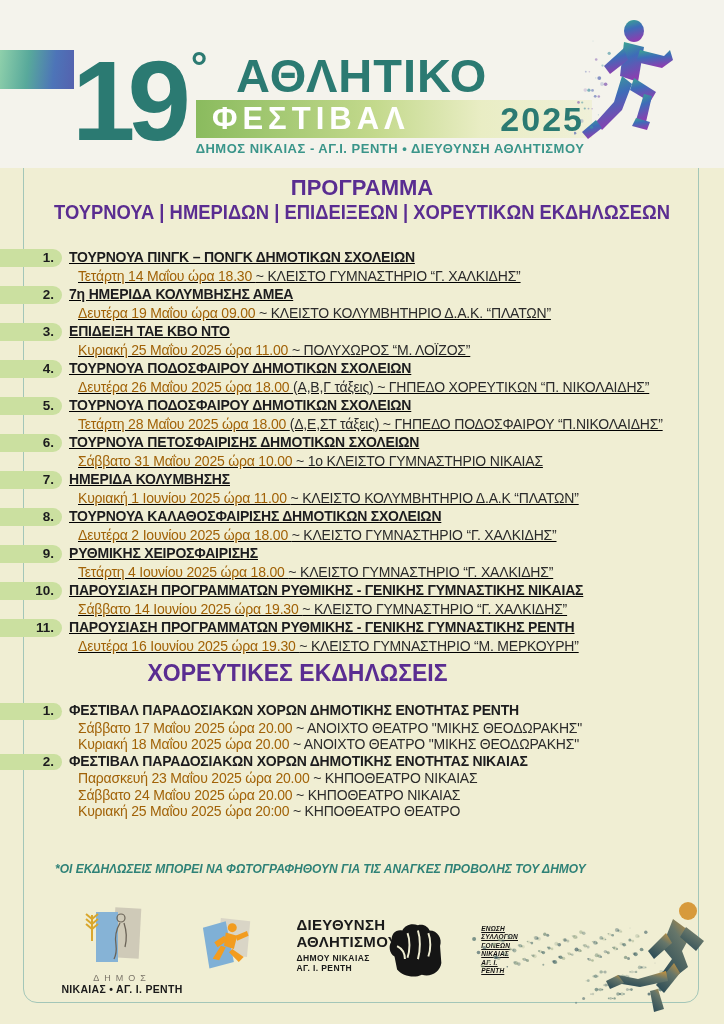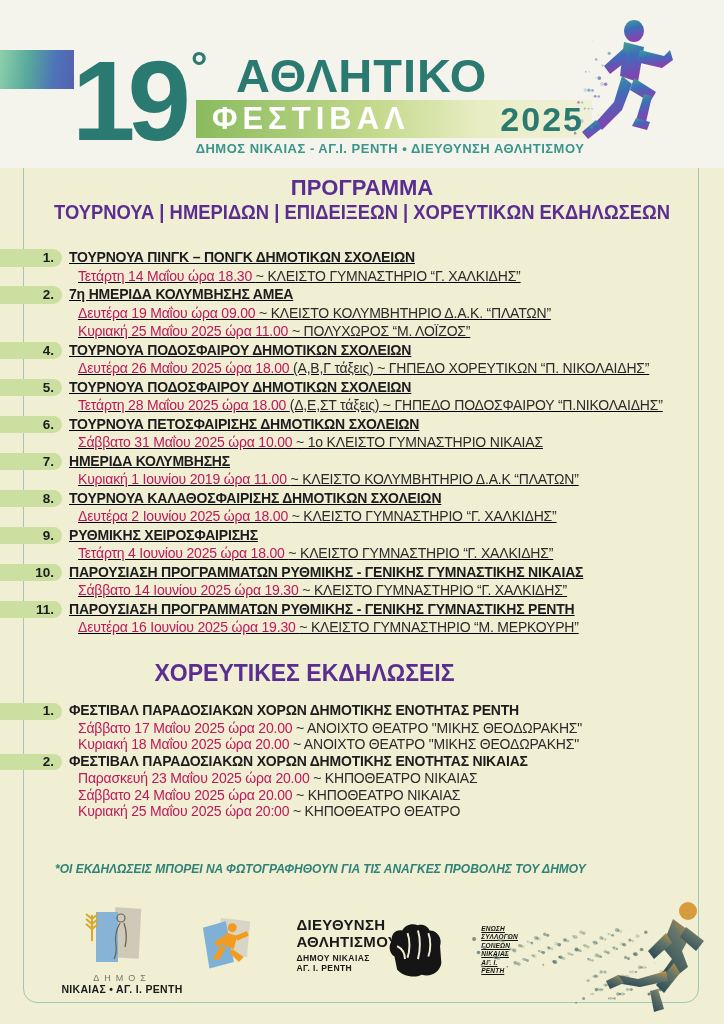--- a/index.html
+++ b/index.html
@@ -33,25 +33,25 @@
   
   .list{position:absolute;left:0;width:710px;z-index:2;}
   .list1{top:248px;}
   .list2{top:702px;}
   .list1 .event-title-row,.list1 .event-line{line-height:17.5px;text-decoration:underline;}
   .list2 .event-title-row,.list2 .event-line{line-height:16.5px;}
   .num-pill{display:inline-block;width:54px;background:#cbe0a0;border-radius:0 9px 9px 0;
     text-align:right;padding-right:8px;font-weight:700;font-size:13.5px;color:#1c1c1e;margin-right:7px;}
   .event-title{font-weight:700;font-size:14px;color:#1c1c1e;letter-spacing:-.2px;}
   .event-line{padding-left:78px;white-space:nowrap;}
-  .event-date{font-size:14px;color:#be185d;letter-spacing:-.2px;}
+  .event-date{font-size:14px;color:#a16207;letter-spacing:-.2px;}
   .event-venue{font-size:14px;color:#2b2b2b;letter-spacing:-.2px;}
   
   .dance-head{position:absolute;left:0;top:660px;width:595px;text-align:center;font-size:23px;
-    font-weight:800;color:#5a2d91;z-index:2;margin-left:7px;}
+    font-weight:800;color:#5a2d91;z-index:2;}
   
   .footnote{position:absolute;left:55px;top:862px;font-size:12px;font-style:italic;font-weight:700;
     color:#2f8277;z-index:2;}
   
   .logo{position:absolute;z-index:2;text-align:center;gap:32px;}
   .muni{left:52px;top:905px;width:140px;}
   .muni-t1{font-size:9px;letter-spacing:5px;color:#7a7468;margin-top:2px;}
   .muni-t2{font-size:10.5px;font-weight:800;color:#1a1a1a;letter-spacing:.3px;}
   .athl{left:198px;top:908px;width:200px;display:flex;align-items:flex-start;text-align:left;}
   .athl-text{margin-left:6px;margin-top:8px;}
@@ -139,37 +139,38 @@
   <div class="list list1" id="list1">
       <div>
         <div class="event-title-row"><span class="num-pill">1.</span><span class="event-title">ΤΟΥΡΝΟΥΑ ΠΙΝΓΚ – ΠΟΝΓΚ ΔΗΜΟΤΙΚΩΝ ΣΧΟΛΕΙΩΝ</span></div>
         <div class="event-line"><span class="event-date">Τετάρτη 14 Μαΐου ώρα 18.30 </span><span class="event-venue">~ ΚΛΕΙΣΤΟ ΓΥΜΝΑΣΤΗΡΙΟ “Γ. ΧΑΛΚΙΔΗΣ”</span></div>
       </div>
       <div>
         <div class="event-title-row"><span class="num-pill">2.</span><span class="event-title">7η ΗΜΕΡΙΔΑ ΚΟΛΥΜΒΗΣΗΣ ΑΜΕΑ</span></div>
         <div class="event-line"><span class="event-date">Δευτέρα 19 Μαΐου ώρα 09.00 </span><span class="event-venue">~ ΚΛΕΙΣΤΟ ΚΟΛΥΜΒΗΤΗΡΙΟ Δ.Α.Κ. “ΠΛΑΤΩΝ”</span></div>
       </div>
       <div>
+        <div class="event-title-row"><span class="num-pill">3.</span><span class="event-title">ΕΠΙΔΕΙΞΗ ΤΑΕ ΚΒΟ ΝΤΟ</span></div>
         <div class="event-line"><span class="event-date">Κυριακή 25 Μαΐου 2025 ώρα 11.00 </span><span class="event-venue">~ ΠΟΛΥΧΩΡΟΣ “Μ. ΛΟΪΖΟΣ”</span></div>
       </div>
       <div>
         <div class="event-title-row"><span class="num-pill">4.</span><span class="event-title">ΤΟΥΡΝΟΥΑ ΠΟΔΟΣΦΑΙΡΟΥ ΔΗΜΟΤΙΚΩΝ ΣΧΟΛΕΙΩΝ</span></div>
         <div class="event-line"><span class="event-date">Δευτέρα 26 Μαΐου 2025 ώρα 18.00 </span><span class="event-venue">(Α,Β,Γ τάξεις) ~ ΓΗΠΕΔΟ ΧΟΡΕΥΤΙΚΩΝ “Π. ΝΙΚΟΛΑΙΔΗΣ”</span></div>
       </div>
       <div>
         <div class="event-title-row"><span class="num-pill">5.</span><span class="event-title">ΤΟΥΡΝΟΥΑ ΠΟΔΟΣΦΑΙΡΟΥ ΔΗΜΟΤΙΚΩΝ ΣΧΟΛΕΙΩΝ</span></div>
         <div class="event-line"><span class="event-date">Τετάρτη 28 Μαΐου 2025 ώρα 18.00 </span><span class="event-venue">(Δ,Ε,ΣΤ τάξεις) ~ ΓΗΠΕΔΟ ΠΟΔΟΣΦΑΙΡΟΥ “Π.ΝΙΚΟΛΑΙΔΗΣ”</span></div>
       </div>
       <div>
         <div class="event-title-row"><span class="num-pill">6.</span><span class="event-title">ΤΟΥΡΝΟΥΑ ΠΕΤΟΣΦΑΙΡΙΣΗΣ ΔΗΜΟΤΙΚΩΝ ΣΧΟΛΕΙΩΝ</span></div>
         <div class="event-line"><span class="event-date">Σάββατο 31 Μαΐου 2025 ώρα 10.00 </span><span class="event-venue">~ 1ο ΚΛΕΙΣΤΟ ΓΥΜΝΑΣΤΗΡΙΟ ΝΙΚΑΙΑΣ</span></div>
       </div>
       <div>
         <div class="event-title-row"><span class="num-pill">7.</span><span class="event-title">ΗΜΕΡΙΔΑ ΚΟΛΥΜΒΗΣΗΣ</span></div>
-        <div class="event-line"><span class="event-date">Κυριακή 1 Ιουνίου 2019 ώρα 11.00 </span><span class="event-venue">~ ΚΛΕΙΣΤΟ ΚΟΛΥΜΒΗΤΗΡΙΟ Δ.Α.Κ “ΠΛΑΤΩΝ”</span></div>
+        <div class="event-line"><span class="event-date">Κυριακή 1 Ιουνίου 2025 ώρα 11.00 </span><span class="event-venue">~ ΚΛΕΙΣΤΟ ΚΟΛΥΜΒΗΤΗΡΙΟ Δ.Α.Κ “ΠΛΑΤΩΝ”</span></div>
       </div>
       <div>
         <div class="event-title-row"><span class="num-pill">8.</span><span class="event-title">ΤΟΥΡΝΟΥΑ ΚΑΛΑΘΟΣΦΑΙΡΙΣΗΣ ΔΗΜΟΤΙΚΩΝ ΣΧΟΛΕΙΩΝ</span></div>
         <div class="event-line"><span class="event-date">Δευτέρα 2 Ιουνίου 2025 ώρα 18.00 </span><span class="event-venue">~ ΚΛΕΙΣΤΟ ΓΥΜΝΑΣΤΗΡΙΟ “Γ. ΧΑΛΚΙΔΗΣ”</span></div>
       </div>
       <div>
         <div class="event-title-row"><span class="num-pill">9.</span><span class="event-title">ΡΥΘΜΙΚΗΣ ΧΕΙΡΟΣΦΑΙΡΙΣΗΣ</span></div>
         <div class="event-line"><span class="event-date">Τετάρτη 4 Ιουνίου 2025 ώρα 18.00 </span><span class="event-venue">~ ΚΛΕΙΣΤΟ ΓΥΜΝΑΣΤΗΡΙΟ “Γ. ΧΑΛΚΙΔΗΣ”</span></div>
       </div>
       <div>

